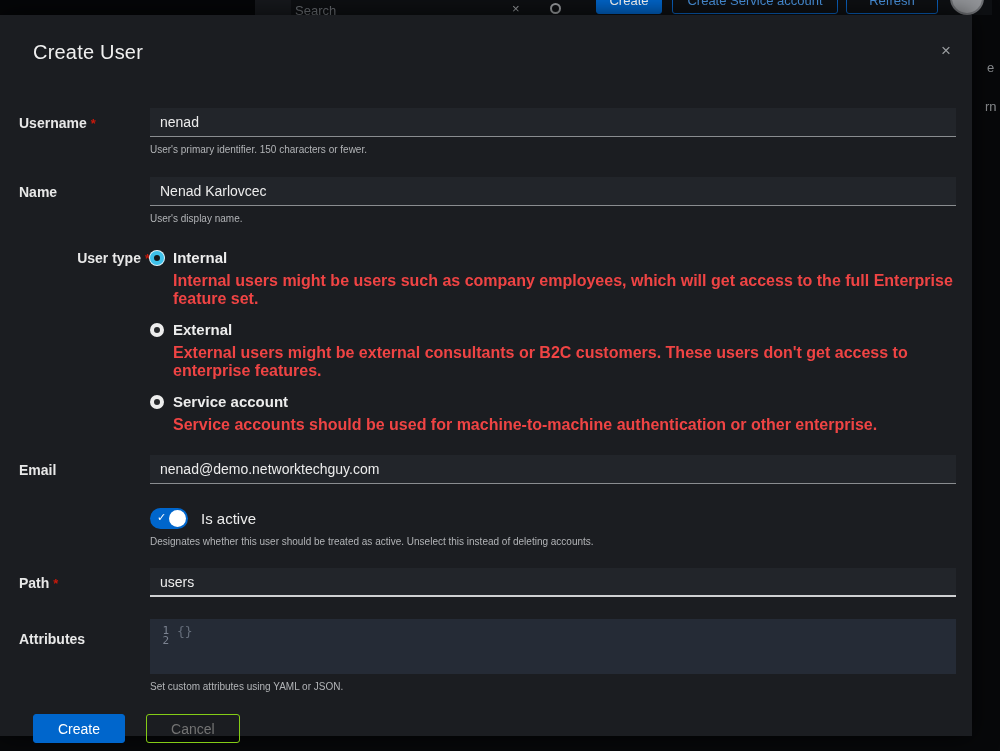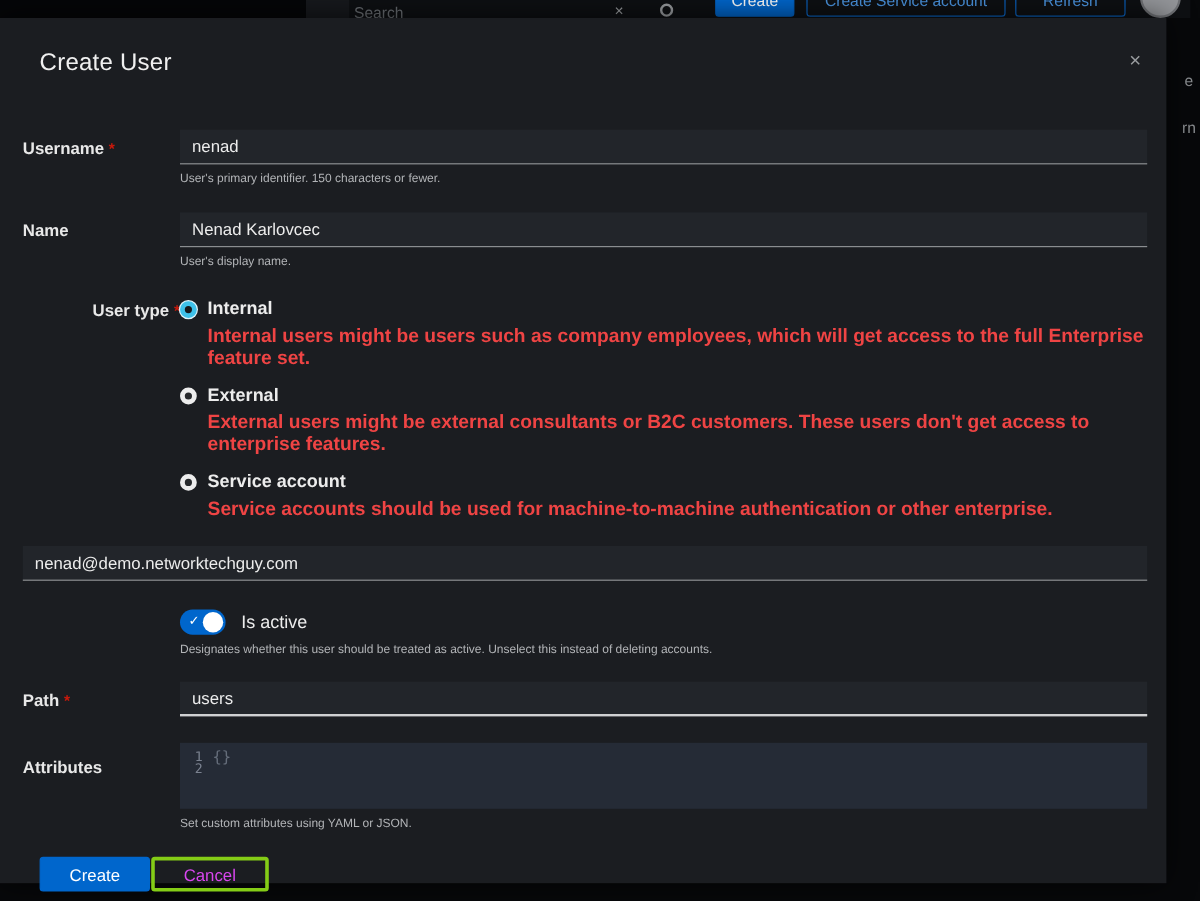--- a/index.html
+++ b/index.html
@@ -83,21 +83,21 @@
   .gutter { font-family:"DejaVu Sans Mono", monospace; font-size:11px; line-height:10px;
     color:#7b8290; text-align:right; width:10px; flex-shrink:0; }
   .code { font-family:"DejaVu Sans Mono", monospace; font-size:13px; line-height:12px;
     color:#656d7a; margin-left:8px; }
 
   
   .footer { display:flex; padding-left:33px; }
   .btn { font-size:14px; height:29px; padding:0 24px; border-radius:3px; cursor:pointer;
     font-family:"Liberation Sans", sans-serif; }
   .btn-primary { background:#0066cc; border:1px solid #0066cc; color:#fff; }
-  .btn-secondary { background:transparent; border:3px solid #84cc16; color:#d946ef; margin-left:1px; }
+  .btn-secondary { background:transparent; border:1px solid #84cc16; color:#737373; margin-left:21px; }
 </style>
 </head>
 <body>
 
 <div class="topbar">
   <div class="topbar-left"></div>
   <div class="topbar-select"></div>
   <span class="search-text">Search</span>
   <span class="clear-x">×</span>
   <span class="mag"></span>
@@ -163,20 +163,21 @@
             <span class="radio unchecked"></span>
             <span class="radio-label">Service account</span>
           </div>
           <div class="radio-desc" style="margin-bottom:0;">Service accounts should be used for machine-to-machine authentication or other enterprise.</div>
         </div>
       </div>
     </div>
     <div class="mb-t"></div>
 
     <div class="row mb-e">
+      <div class="row-label">Email</div>
       <div class="row-field">
         <input class="pf-input" value="nenad@demo.networktechguy.com" style="">
       </div>
     </div>
 
     <div class="row mb-g">
       <div class="row-label"></div>
       <div class="row-field">
         <div class="toggle-line">
           <span class="toggle">

